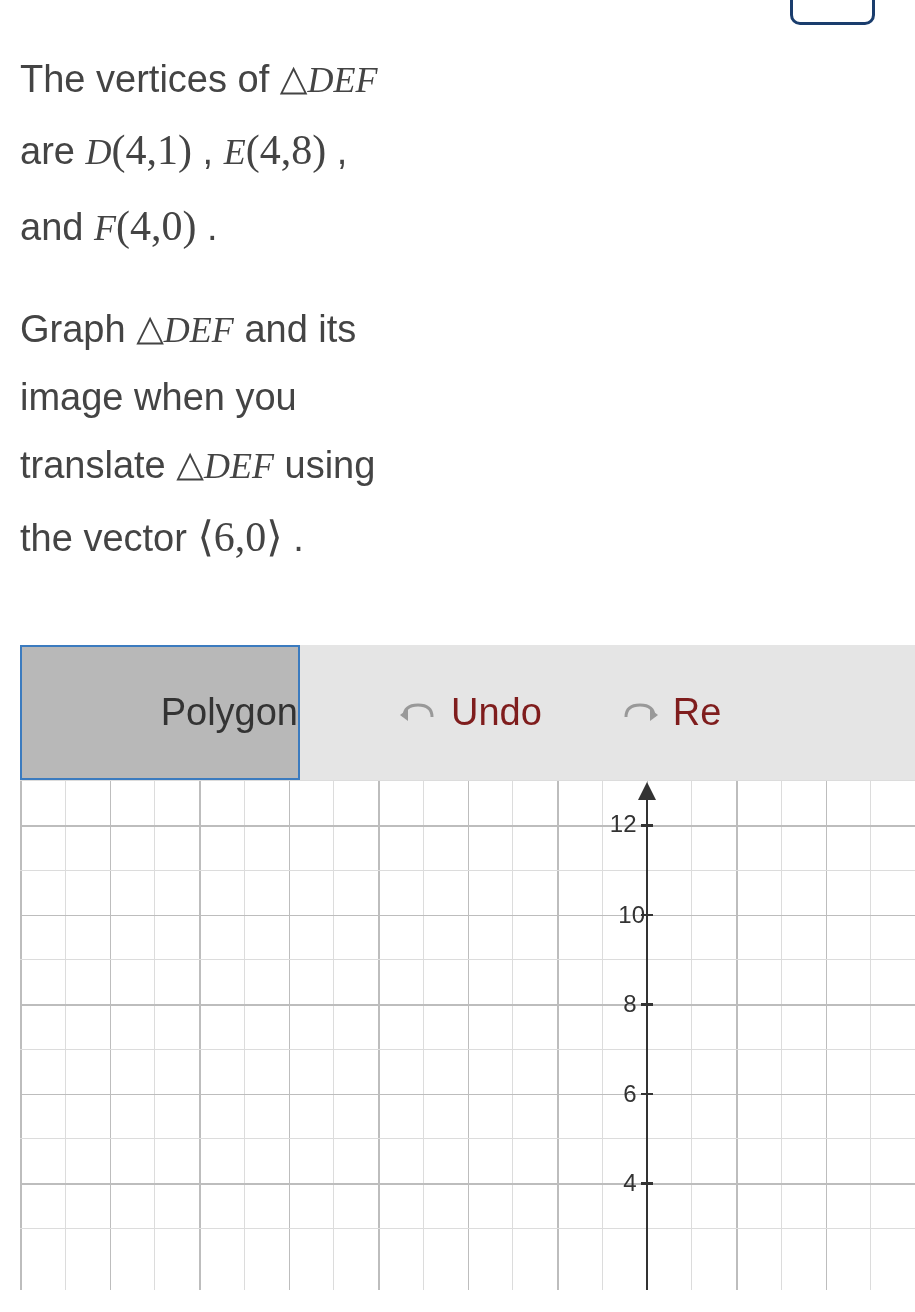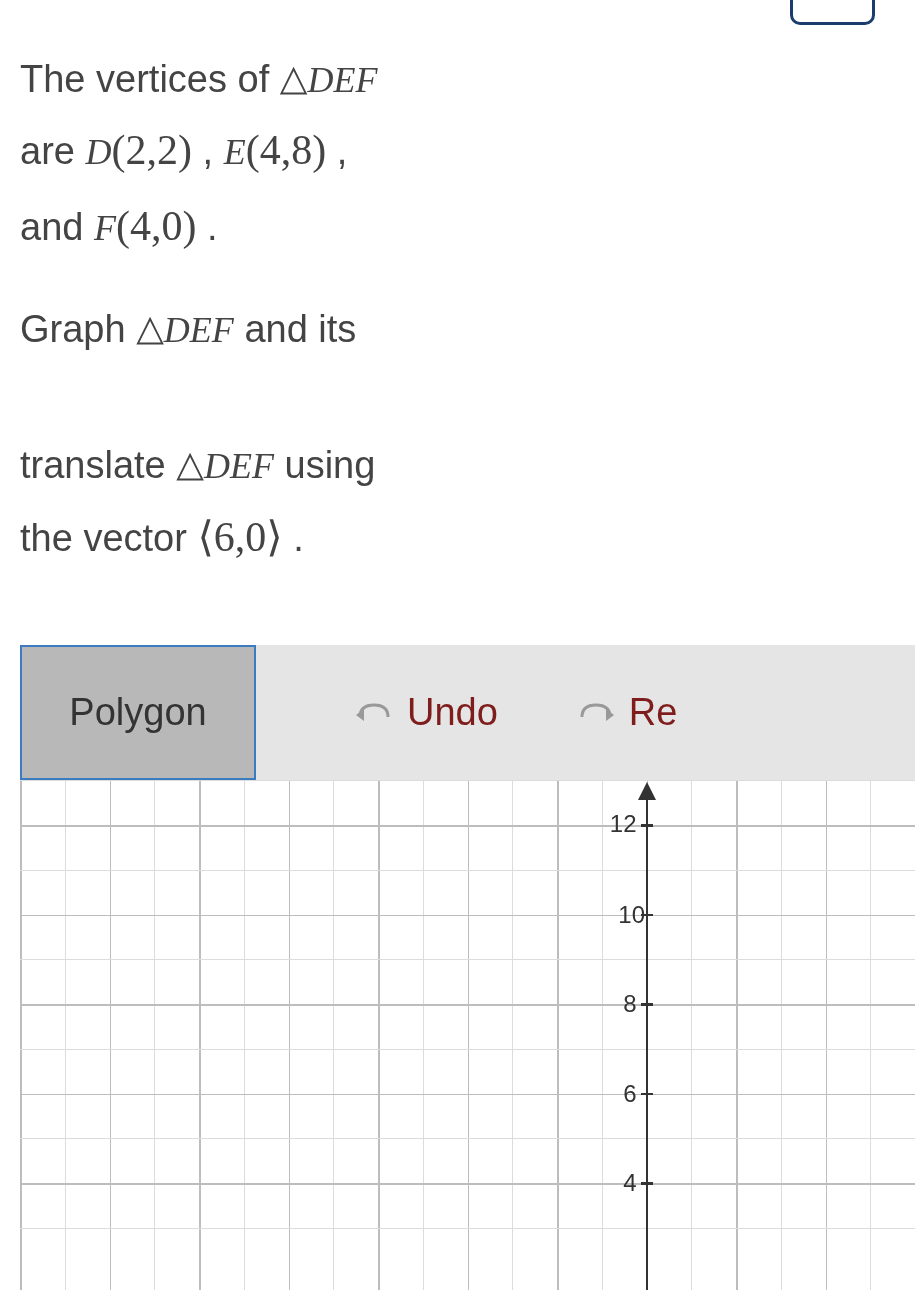--- a/index.html
+++ b/index.html
@@ -50,26 +50,26 @@
       top: -2px;
     }
     .toolbar {
       display: flex;
       align-items: stretch;
       height: 135px;
       margin-top: 20px;
       width: 100%;
     }
     .polygon-btn {
-      width: 236px;
+      width: 280px;
       background: #b8b8b8;
       border: 2px solid #3b7bbf;
       display: flex;
       align-items: center;
-      justify-content: center;
+      justify-content: flex-end;
       font-size: 38px;
       color: #333;
       margin-left: 20px;
       cursor: pointer;
     }
     .toolbar-rest {
       flex: 1;
       background: #e5e5e5;
       display: flex;
       align-items: center;
@@ -127,26 +127,26 @@
     }
   </style>
 </head>
 <body>
 
 <div class="top-button"></div>
 
 <div class="problem-text">
   <p>
     <span>The vertices of </span><span class="triangle-sym">△</span><span class="math-italic">DEF</span><br>
-    <span>are </span><span class="math-italic">D</span><span class="math-serif">(2,2)</span><span> , </span><span class="math-italic">E</span><span class="math-serif">(4,8)</span><span> , </span><br>
+    <span>are </span><span class="math-italic">D</span><span class="math-serif">(4,1)</span><span> , </span><span class="math-italic">E</span><span class="math-serif">(4,8)</span><span> , </span><br>
     <span>and  </span><span class="math-italic">F</span><span class="math-serif">(4,0)</span><span> .</span>
   </p>
   <p>
     <span>Graph </span><span class="triangle-sym">△</span><span class="math-italic">DEF</span><span>  and its</span><br>
-    <br>
+    <span>image when you</span><br>
     <span>translate </span><span class="triangle-sym">△</span><span class="math-italic">DEF</span><span>  using</span><br>
     <span>the vector    </span><span class="math-serif">⟨6,0⟩</span><span>   .</span>
   </p>
 </div>
 
 <div class="toolbar">
   <div class="polygon-btn">
     <span>Polygon</span>
   </div>
   <div class="toolbar-rest">

